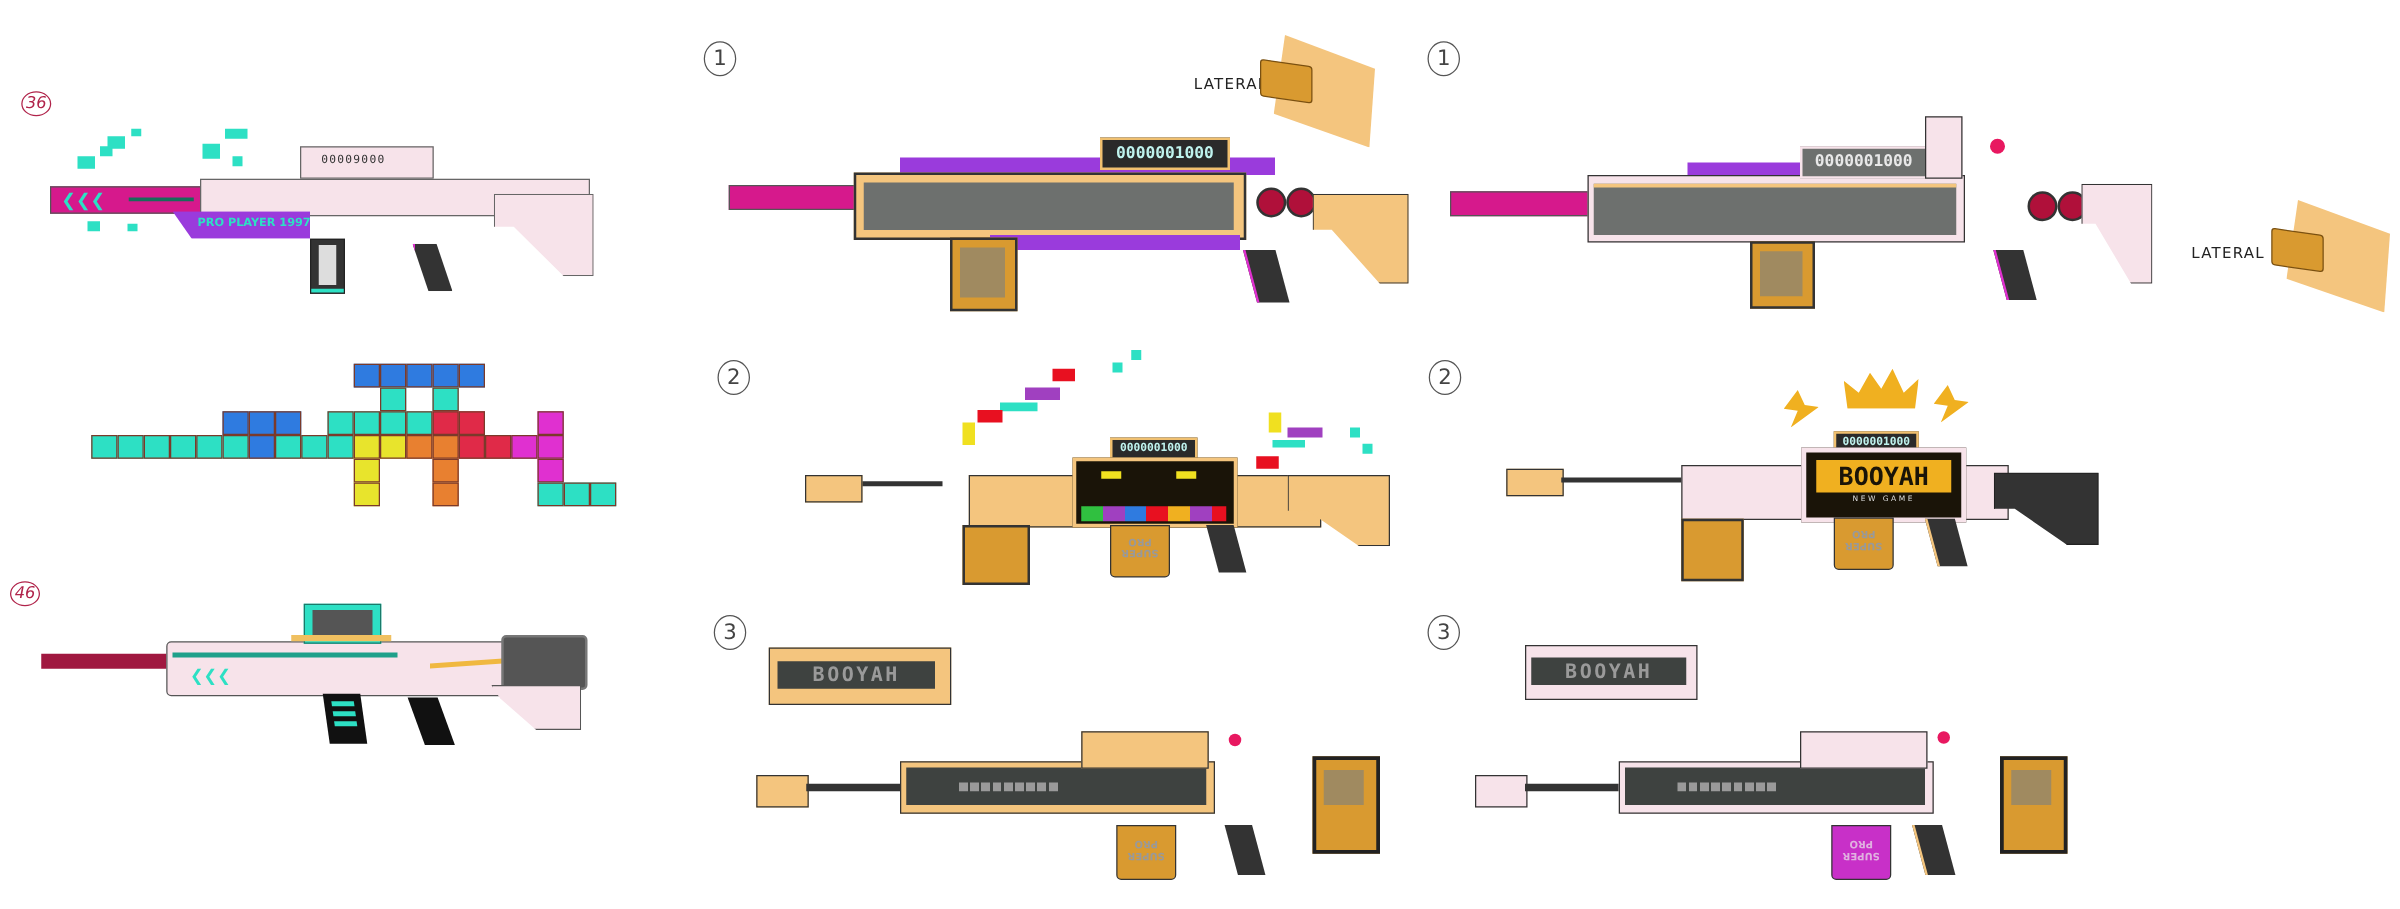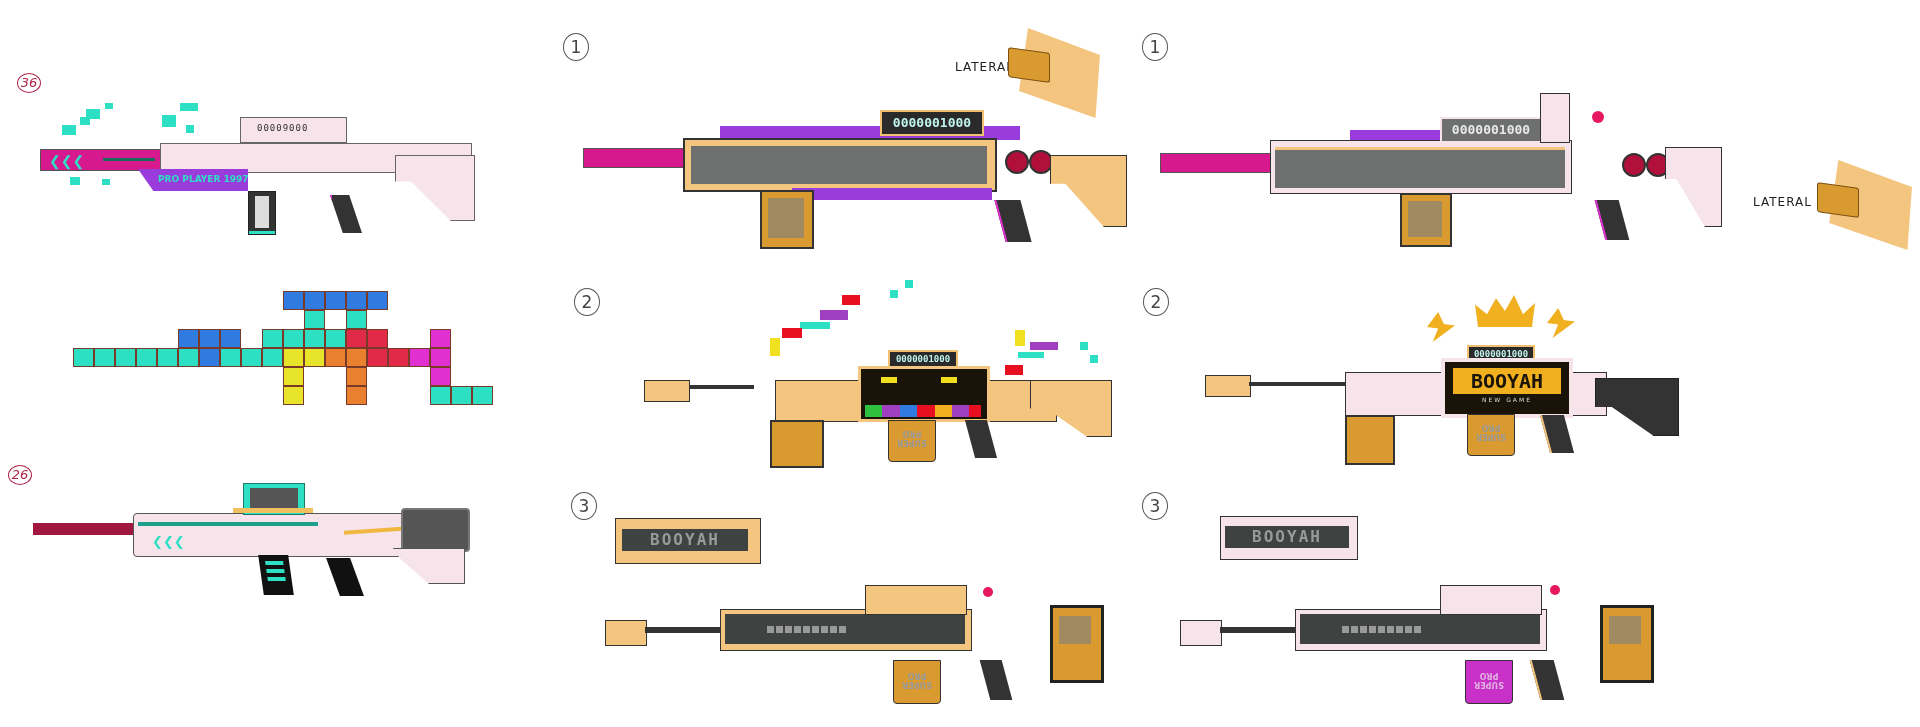--- a/index.html
+++ b/index.html
@@ -99,21 +99,21 @@
   <div class="pix" style="left:273px;top:76px;width:21px;height:19px;background:#e88030;"></div>
   <div class="pix" style="left:357px;top:76px;width:21px;height:19px;background:#e030d0;"></div>
 
   <div class="pix" style="left:210px;top:95px;width:21px;height:19px;background:#e8e42c;"></div>
   <div class="pix" style="left:273px;top:95px;width:21px;height:19px;background:#e88030;"></div>
   <div class="pix" style="left:357px;top:95px;width:21px;height:19px;background:#2de0c4;"></div>
   <div class="pix" style="left:378px;top:95px;width:21px;height:19px;background:#2de0c4;"></div>
   <div class="pix" style="left:399px;top:95px;width:21px;height:19px;background:#2de0c4;"></div>
 </div>
 
-<div class="red-num" style="left:8px;top:465px;">26</div>
+<div class="red-num" style="left:8px;top:465px;">46</div>
 
 <div class="abs" style="left:33px;top:478px;width:430px;height:120px;">
   <div class="abs" style="left:0;top:45px;width:100px;height:12px;background:#a01840;"></div>
   <div class="abs" style="left:100px;top:35px;width:300px;height:42px;background:#f7e3ea;border:1px solid #555;border-radius:4px;">
     <div class="abs" style="left:4px;top:8px;width:180px;height:4px;background:#1fa08a;"></div>
     <div class="abs" style="left:18px;top:20px;color:#2de0c4;font-size:13px;font-weight:bold;">❮❮❮</div>
     <div class="abs" style="left:210px;top:14px;width:80px;height:4px;background:#f0b840;transform:skewY(-4deg);"></div>
   </div>
   <div class="abs" style="left:210px;top:5px;width:60px;height:30px;background:#2de0c4;border:1px solid #1a7a6a;">
     <div class="abs" style="left:6px;top:4px;width:48px;height:22px;background:#555;"></div>

